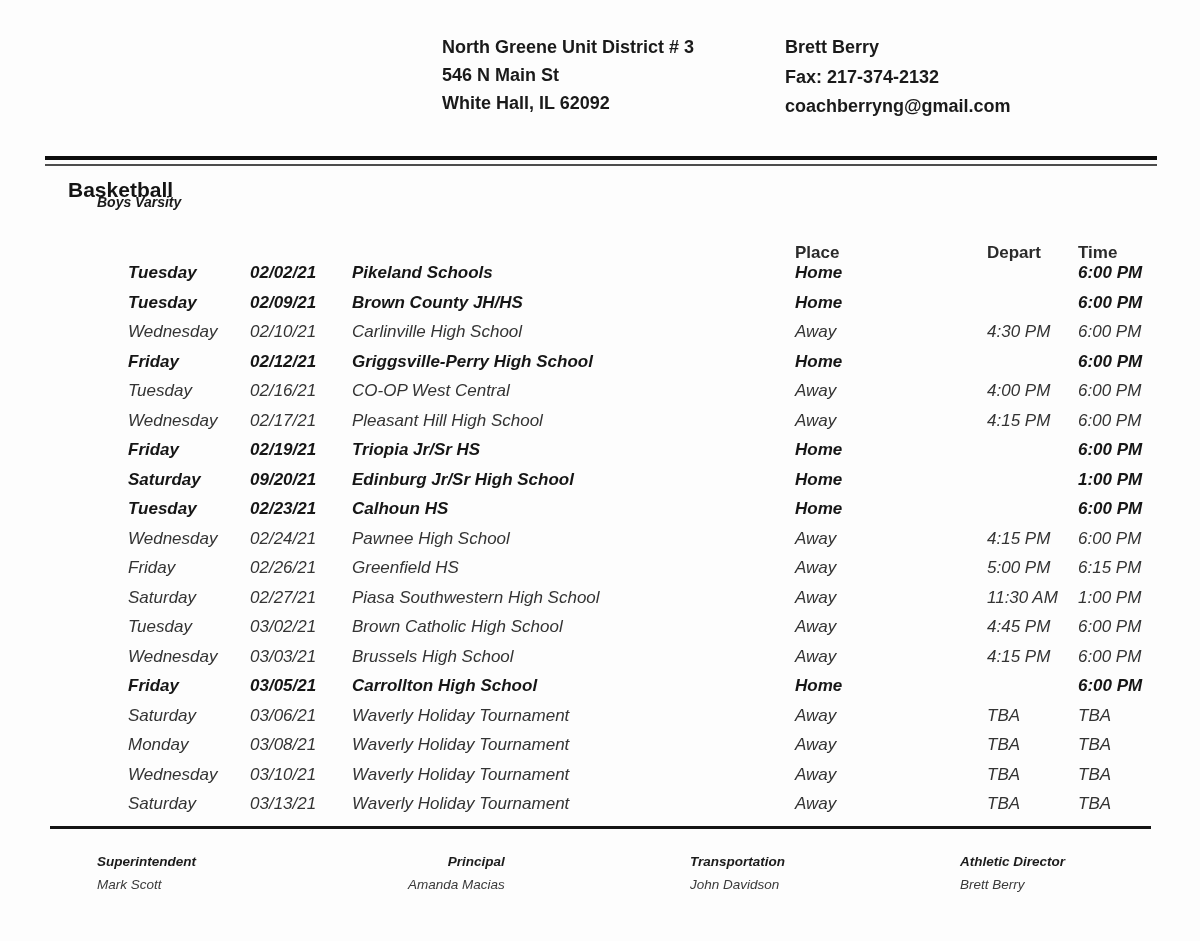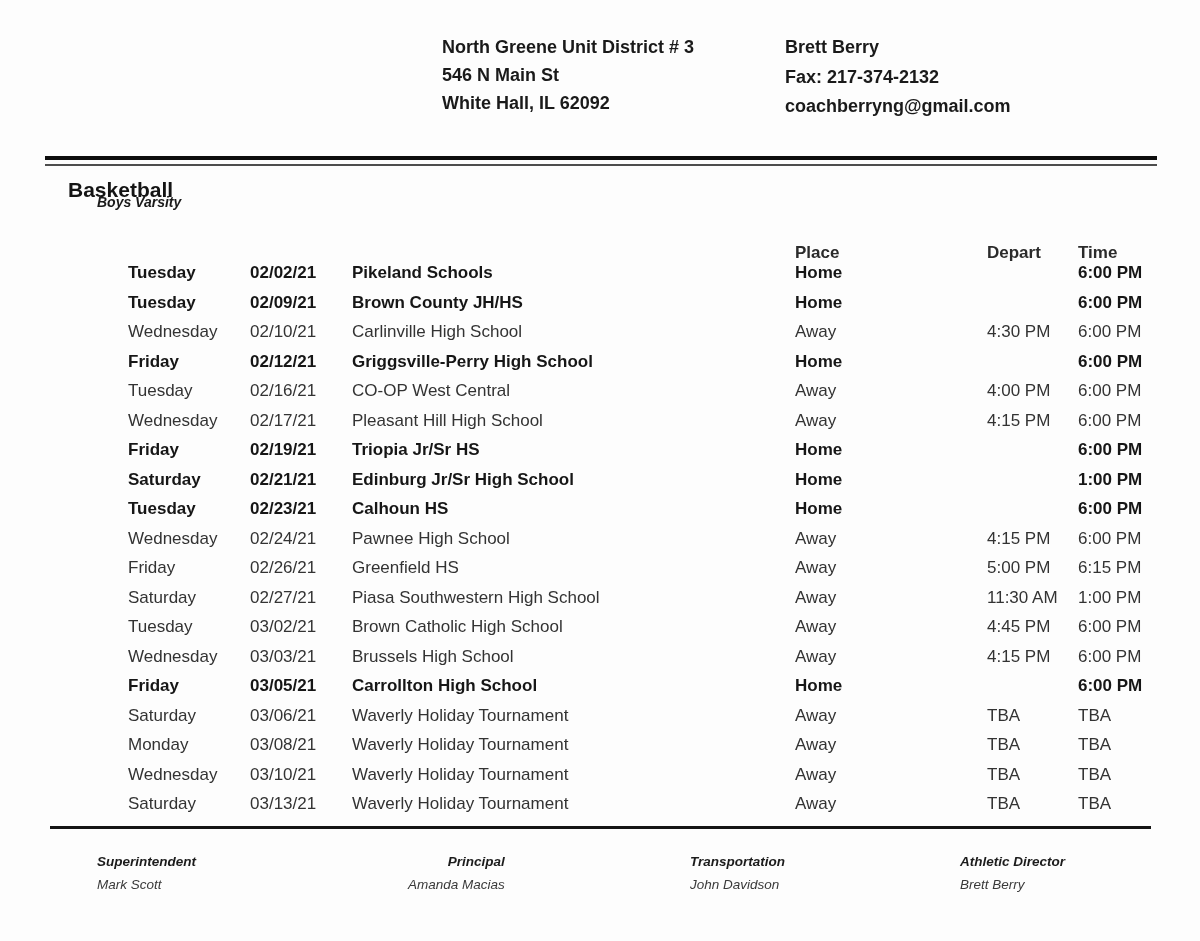--- a/index.html
+++ b/index.html
@@ -20,21 +20,21 @@
   
   .rule-a { position:absolute; left:45px; top:156px; width:1112px; height:4px; background:#0d0d0d; }
   .rule-b { position:absolute; left:45px; top:164px; width:1112px; height:2px; background:#4d4d4d; }
   
   .sport { position:absolute; left:68px; top:178px; font-size:21px; font-weight:700; color:#141414; }
   .level { position:absolute; left:97px; top:194px; font-size:14px; font-weight:700; font-style:italic; color:#1a1a1a; }
   
   .thead { position:absolute; left:0; top:243px; width:1200px; height:20px; font-size:17px; color:#2b2b2b; }
   .thead span { position:absolute; top:0; white-space:nowrap;font-weight:bold; }
   .rows { position:absolute; left:0; top:261px; width:1200px; }
-  .row { position:relative; height:29.5px; font-size:17px; color:#333333; }
+  .row { position:relative; height:29.5px; font-size:17px; color:#333333;font-style:italic; }
   .row span { position:absolute; top:2px; white-space:nowrap; }
   .row.bold span { font-weight:700; color:#161616; }
   .c-day    { left:128px; }
   .c-date   { left:250px; }
   .c-opp    { left:352px; }
   .c-place  { left:795px; }
   .c-depart { left:987px; }
   .c-time   { left:1078px; }
   .thead .c-depart { left:987px; }
   
@@ -130,21 +130,21 @@
       <div class="row bold">
       <span class="c-day">Friday</span>
       <span class="c-date">02/19/21</span>
       <span class="c-opp">Triopia Jr/Sr HS</span>
       <span class="c-place">Home</span>
       <span class="c-depart"></span>
       <span class="c-time">6:00 PM</span>
     </div>
       <div class="row bold">
       <span class="c-day">Saturday</span>
-      <span class="c-date">02/21/21</span>
+      <span class="c-date">09/20/21</span>
       <span class="c-opp">Edinburg Jr/Sr High School</span>
       <span class="c-place">Home</span>
       <span class="c-depart"></span>
       <span class="c-time">1:00 PM</span>
     </div>
       <div class="row bold">
       <span class="c-day">Tuesday</span>
       <span class="c-date">02/23/21</span>
       <span class="c-opp">Calhoun HS</span>
       <span class="c-place">Home</span>

